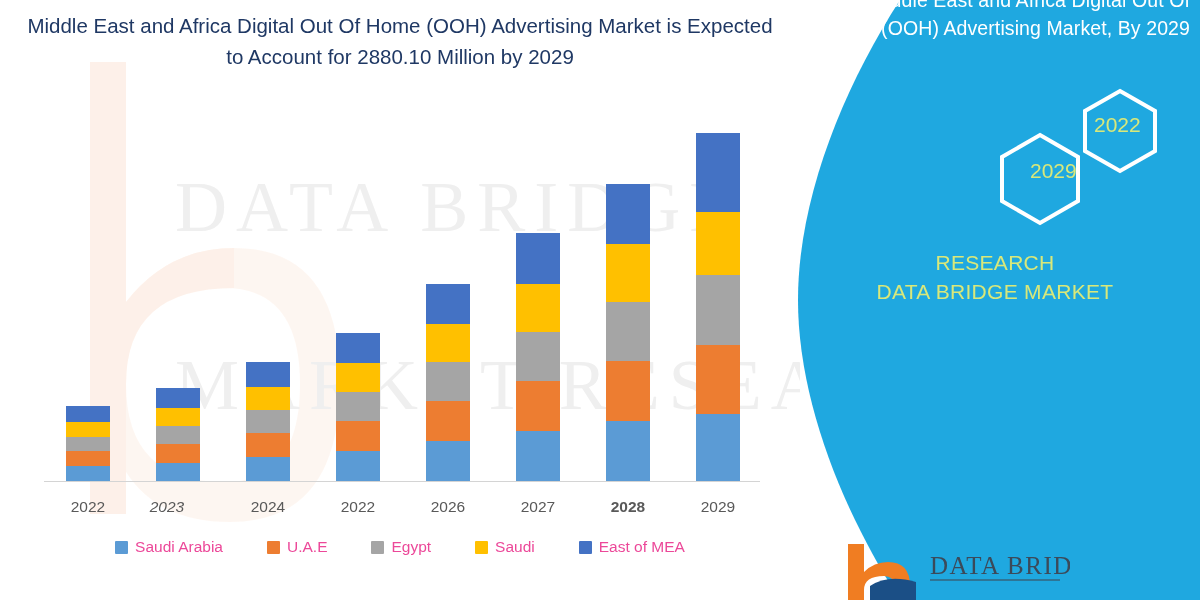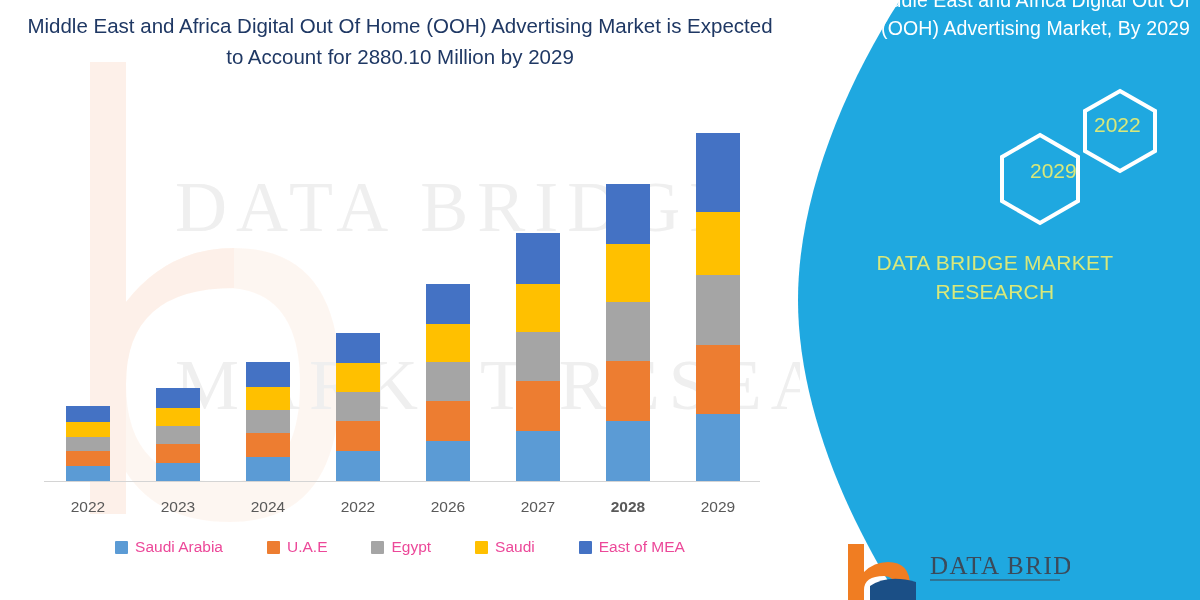--- a/index.html
+++ b/index.html
@@ -234,21 +234,21 @@
           <div class="bar" style="left: 696px;">
             <div class="seg" title="Saudi Arabia 2029: 555" style="height: 67px; background: rgb(91, 155, 213);"></div>
             <div class="seg" title="U.A.E 2029: 571" style="height: 69px; background: rgb(237, 125, 49);"></div>
             <div class="seg" title="Egypt 2029: 580" style="height: 70px; background: rgb(165, 165, 165);"></div>
             <div class="seg" title="Israel 2029: 522" style="height: 63px; background: rgb(255, 192, 0);"></div>
             <div class="seg" title="Rest of MEA 2029: 652.1" style="height: 79px; background: rgb(68, 114, 196);"></div>
           </div>
         </div>
       <div id="xlabels">
           <div class="xlabel" style="left: 43px;">2022</div>
-          <div class="xlabel" style="left: 133px;">2023</div>
+          <div class="xlabel" style="left: 122px; font-style: italic;">2023</div>
           <div class="xlabel" style="left: 223px;">2024</div>
           <div class="xlabel" style="left: 313px;">2022</div>
           <div class="xlabel" style="left: 403px;">2026</div>
           <div class="xlabel" style="left: 493px;">2027</div>
           <div class="xlabel" style="left: 583px; font-weight: bold;">2028</div>
           <div class="xlabel" style="left: 673px;">2029</div>
         </div>
     </div>
 
     <div class="legend" id="legend">
@@ -285,22 +285,22 @@
     <div class="hex-group">
       <svg viewBox="0 0 260 145" width="260" height="145" aria-hidden="true">
         <polygon points="200,6 235,26 235,66 200,86 165,66 165,26" fill="none" stroke="#ffffff" stroke-width="4"></polygon>
         <polygon points="120,50 158,72 158,116 120,138 82,116 82,72" fill="none" stroke="#ffffff" stroke-width="4"></polygon>
       </svg>
       <div class="hex-label a">2022</div>
       <div class="hex-label b">2029</div>
     </div>
 
     <div class="brand-lines">
+      <div>RESEARCH</div>
       <div>DATA BRIDGE MARKET</div>
-      <div>RESEARCH</div>
     </div>
 
     <div class="db-logo">
       <svg viewBox="0 0 240 62" width="240" height="62" aria-hidden="true">
         <path d="M18 6 L34 6 L34 34 Q44 24 58 24 Q80 24 80 48 L80 62 L64 62 L64 48 Q64 38 54 38 Q34 38 34 52 L34 62 L18 62 Z" fill="#f07d22"></path>
         <path d="M40 48 Q58 36 86 44 L86 62 L40 62 Z" fill="#1b4f86"></path>
         <text x="100" y="36" font-family="Liberation Serif, serif" font-size="25" fill="#3b4a5a" letter-spacing="1.5">DATA BRIDGE</text>
         <rect x="100" y="41" width="130" height="2" fill="#3b4a5a" opacity=".55"></rect>
       </svg>
     </div>

